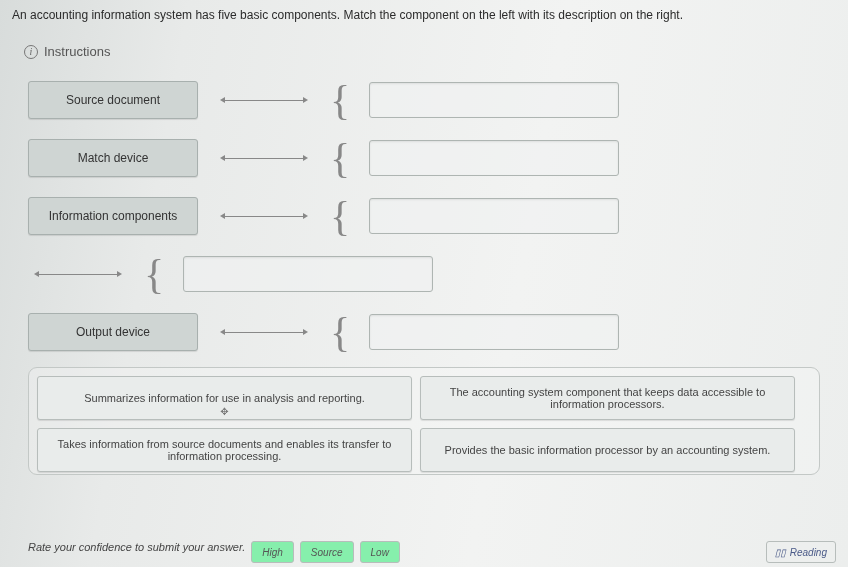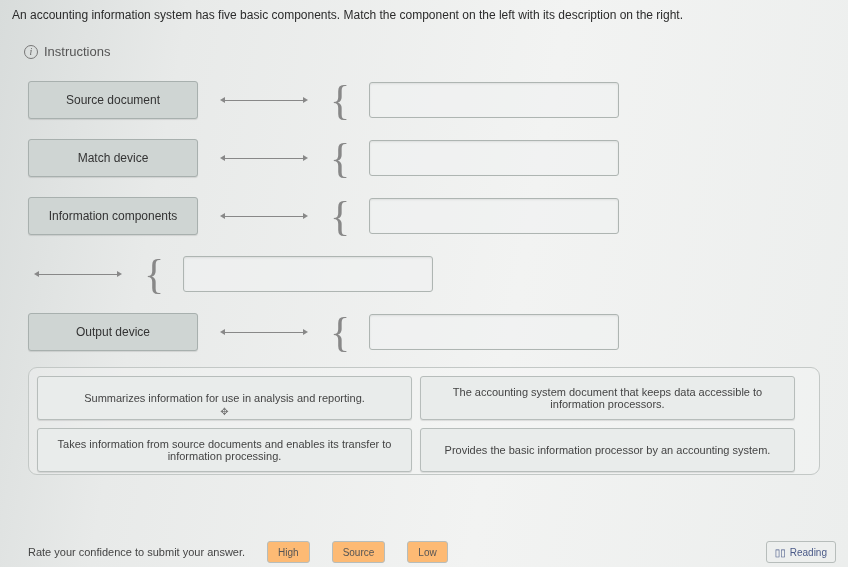--- a/index.html
+++ b/index.html
@@ -144,31 +144,32 @@
       transform: translateX(-50%);
       font-size: 10px;
       color: #7a7a7a;
     }
     .footer {
       position: absolute;
       left: 28px;
       right: 12px;
       bottom: 4px;
       display: flex;
-      align-items: center;
-      gap: 22px;
+      align-items: flex-start;
+      gap: 6px;
       font-size: 11px;
       color: #444;
+      font-style: italic;
     }
     .conf-btn {
       height: 22px;
       padding: 0 10px;
       border: 1px solid #b7bdbb;
       border-radius: 3px;
-      background: #fdba74;
+      background: #86efac;
       font-size: 10px;
       color: #555;
       display: inline-flex;
       align-items: center;
       cursor: pointer;
     }
     .spacer { flex: 1; }
     .reading-btn {
       height: 22px;
       padding: 0 8px;
@@ -253,21 +254,21 @@
   </div>
 
 </div>
 
 <div class="answers-pool">
   <div class="answer-card">
     <span>Summarizes information for use in analysis and reporting.</span>
     <span class="move-icon">✥</span>
   </div>
   <div class="answer-card">
-    <span>The accounting system document that keeps data accessible to information processors.</span>
+    <span>The accounting system component that keeps data accessible to information processors.</span>
   </div>
   <div class="answer-card">
     <span>Takes information from source documents and enables its transfer to information processing.</span>
   </div>
   <div class="answer-card">
     <span>Provides the basic information processor by an accounting system.</span>
   </div>
 </div>
 
 <div class="footer">

